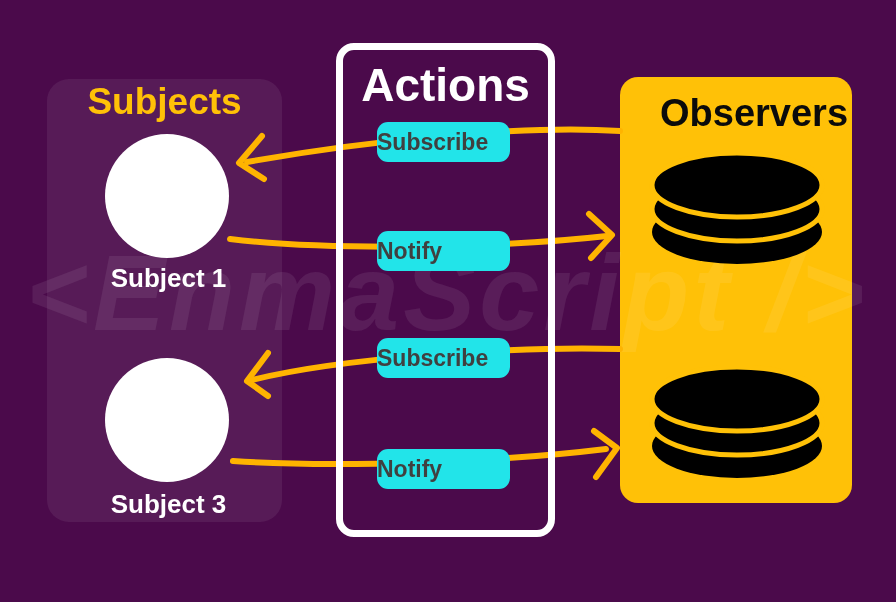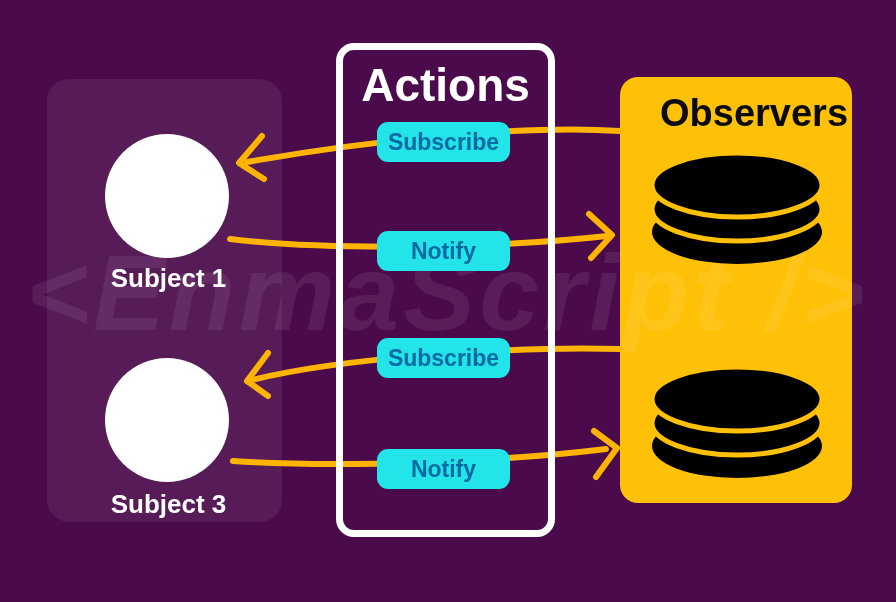--- a/index.html
+++ b/index.html
@@ -134,42 +134,43 @@
     border-radius: 18px;
     background: transparent;
     z-index: 5;
   }
   .action-button {
     position: absolute;
     left: 377px;
     width: 133px; height: 40px;
     background: #22E4E9;
     border-radius: 11px;
-    color: #0369a1;
+    color: #404040;
     font-size: 23px;
     font-weight: bold;
-    text-align: center;
+    text-align: left;
     line-height: 40px;
     z-index: 6;
   }
   .action-button.b1 { top: 122px; }
   .action-button.b2 { top: 231px; }
   .action-button.b3 { top: 338px; }
   .action-button.b4 { top: 449px; }
 </style>
 </head>
 <body>
 
 <div class="stage">
 
   <div class="subjects-panel"></div>
   <div class="observers-panel"></div>
 
   <div class="watermark">&lt;EnmaScript /&gt;</div>
 
+  <div class="subjects-title">Subjects</div>
   <div class="subject-circle c1"></div>
   <div class="subject-label s1">Subject 1</div>
   <div class="subject-circle c2"></div>
   <div class="subject-label s2">Subject 3</div>
 
   <div class="observers-title">Observers</div>
 
   <svg class="observer-icon o1" viewBox="0 0 176 116">
     <ellipse cx="88" cy="81" rx="85" ry="32" fill="#000000"></ellipse>
     <ellipse cx="88" cy="58" rx="85" ry="32" fill="#000000" stroke="#FFC107" stroke-width="5"></ellipse>

